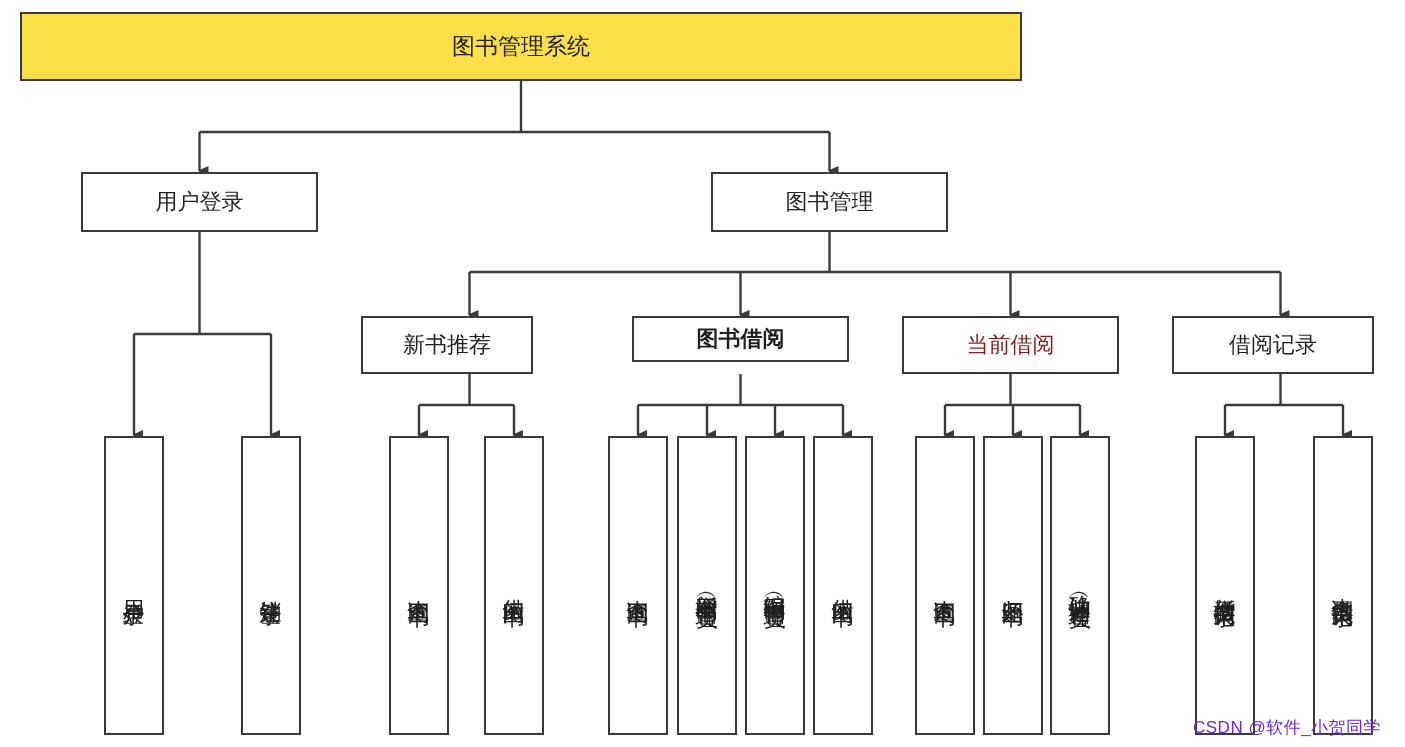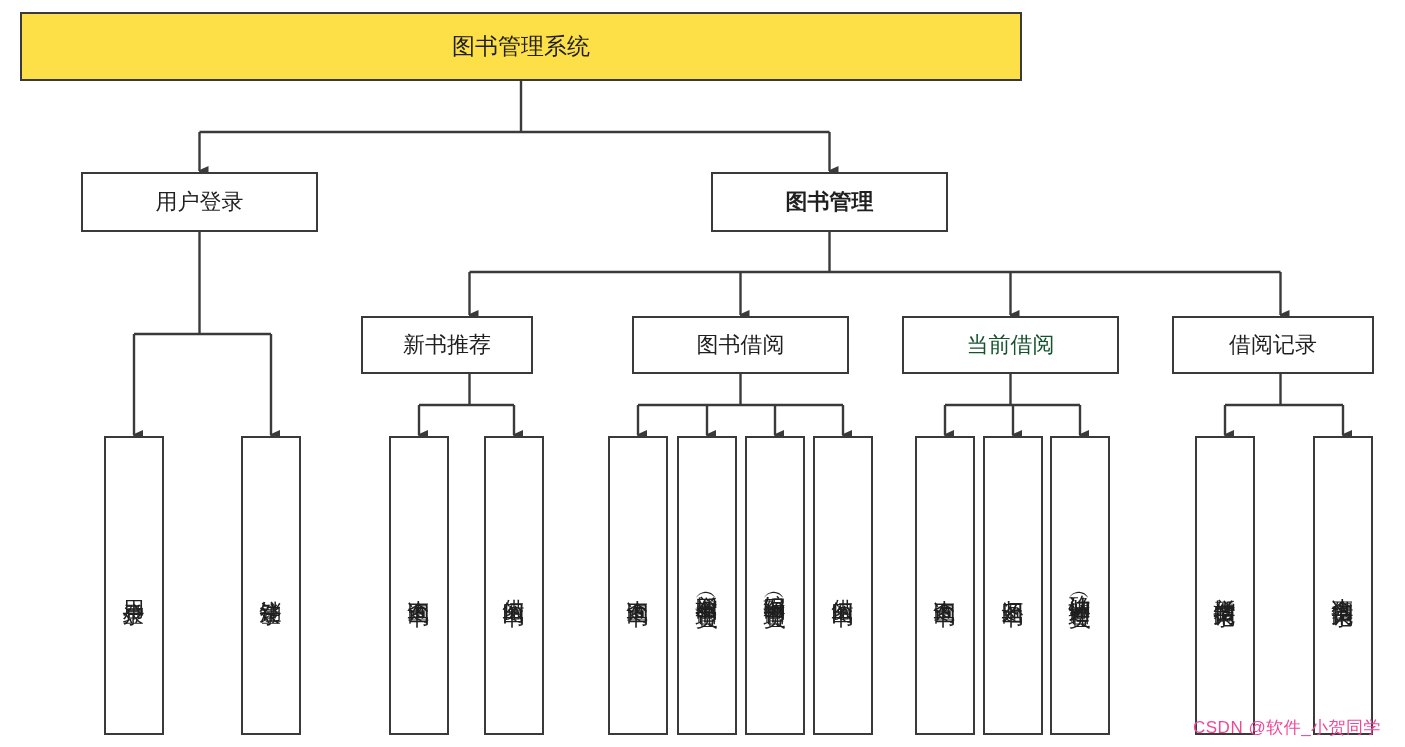--- a/index.html
+++ b/index.html
@@ -115,31 +115,31 @@
         <path d="M1343,405 L1343,435" stroke="#3a3a3a" stroke-width="2.4" fill="none" marker-end="url(#arrowhead-down)"></path>
       </g>
   </svg>
   <div id="node-layer">
       <div class="node horizontal root" style="left: 20px; top: 12px; width: 1002px; height: 69px; border-color: rgb(58, 58, 58); background: #fde047; justify-content: center;">
         <span class="label" style="color: rgb(31, 31, 31);">图书管理系统</span>
       </div>
       <div class="node horizontal" style="left: 81px; top: 172px; width: 237px; height: 60px; border-color: rgb(58, 58, 58); background: rgb(255, 255, 255);">
         <span class="label" style="color: rgb(31, 31, 31);">用户登录</span>
       </div>
-      <div class="node horizontal" style="left: 711px; top: 172px; width: 237px; height: 60px; border-color: rgb(58, 58, 58); background: rgb(255, 255, 255); font-weight: bold;">
+      <div class="node horizontal" style="left: 711px; top: 172px; width: 237px; height: 60px; border-color: rgb(58, 58, 58); background: rgb(255, 255, 255);">
         <span class="label" style="color: rgb(31, 31, 31);">图书管理</span>
       </div>
       <div class="node horizontal" style="left: 361px; top: 316px; width: 172px; height: 58px; border-color: rgb(58, 58, 58); background: rgb(255, 255, 255);">
         <span class="label" style="color: rgb(31, 31, 31);">新书推荐</span>
       </div>
-      <div class="node horizontal" style="left: 632px; top: 316px; width: 217px; height: 58px; border-color: rgb(58, 58, 58); background: rgb(255, 255, 255);">
+      <div class="node horizontal" style="left: 632px; top: 316px; width: 217px; height: 46px; border-color: rgb(58, 58, 58); background: rgb(255, 255, 255); font-weight: bold;">
         <span class="label" style="color: rgb(31, 31, 31);">图书借阅</span>
       </div>
       <div class="node horizontal" style="left: 902px; top: 316px; width: 217px; height: 58px; border-color: rgb(58, 58, 58); background: rgb(255, 255, 255);">
-        <span class="label" style="color: #14532d;">当前借阅</span>
+        <span class="label" style="color: #7f1d1d;">当前借阅</span>
       </div>
       <div class="node horizontal" style="left: 1172px; top: 316px; width: 202px; height: 58px; border-color: rgb(58, 58, 58); background: rgb(255, 255, 255);">
         <span class="label" style="color: rgb(31, 31, 31);">借阅记录</span>
       </div>
       <div class="node vertical" style="left: 104px; top: 436px; width: 60px; height: 299px; border-color: rgb(58, 58, 58); background: rgb(255, 255, 255);">
         <span class="label" style="color: rgb(31, 31, 31);">用户登录</span>
       </div>
       <div class="node vertical" style="left: 241px; top: 436px; width: 60px; height: 299px; border-color: rgb(58, 58, 58); background: rgb(255, 255, 255);">
         <span class="label" style="color: rgb(31, 31, 31);">注销登录</span>
       </div>
@@ -170,14 +170,14 @@
       <div class="node vertical" style="left: 1050px; top: 436px; width: 60px; height: 299px; border-color: rgb(58, 58, 58); background: rgb(255, 255, 255);">
         <span class="label" style="color: rgb(31, 31, 31);">确认归还（管理员）</span>
       </div>
       <div class="node vertical" style="left: 1195px; top: 436px; width: 60px; height: 299px; border-color: rgb(58, 58, 58); background: rgb(255, 255, 255);">
         <span class="label" style="color: rgb(31, 31, 31);">新增借阅记录</span>
       </div>
       <div class="node vertical" style="left: 1313px; top: 436px; width: 60px; height: 299px; border-color: rgb(58, 58, 58); background: rgb(255, 255, 255);">
         <span class="label" style="color: rgb(31, 31, 31);">查询借阅记录</span>
       </div>
     </div>
-  <div class="watermark" style="left: 1193px; top: 716px; color: #ec4899;">CSDN @软件_小贺同学</div>
+  <div class="watermark" style="left: 1193px; top: 716px; color: #6d28d9;">CSDN @软件_小贺同学</div>
 </div>
 
 </body></html>

